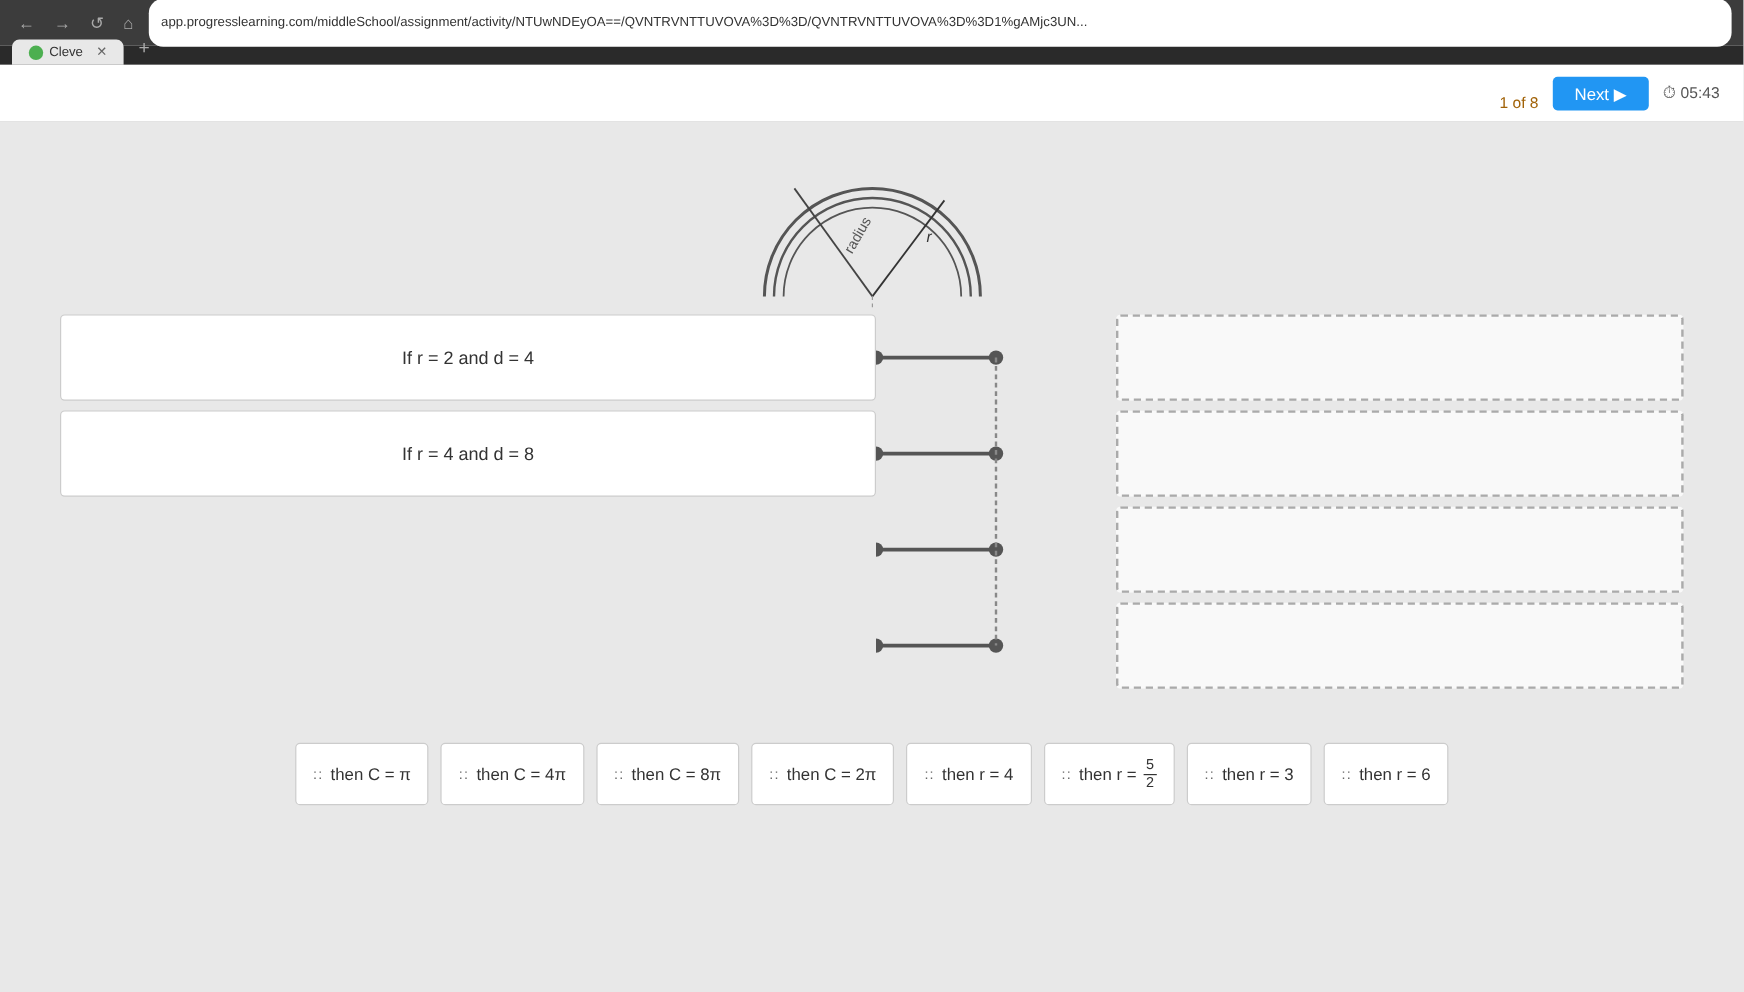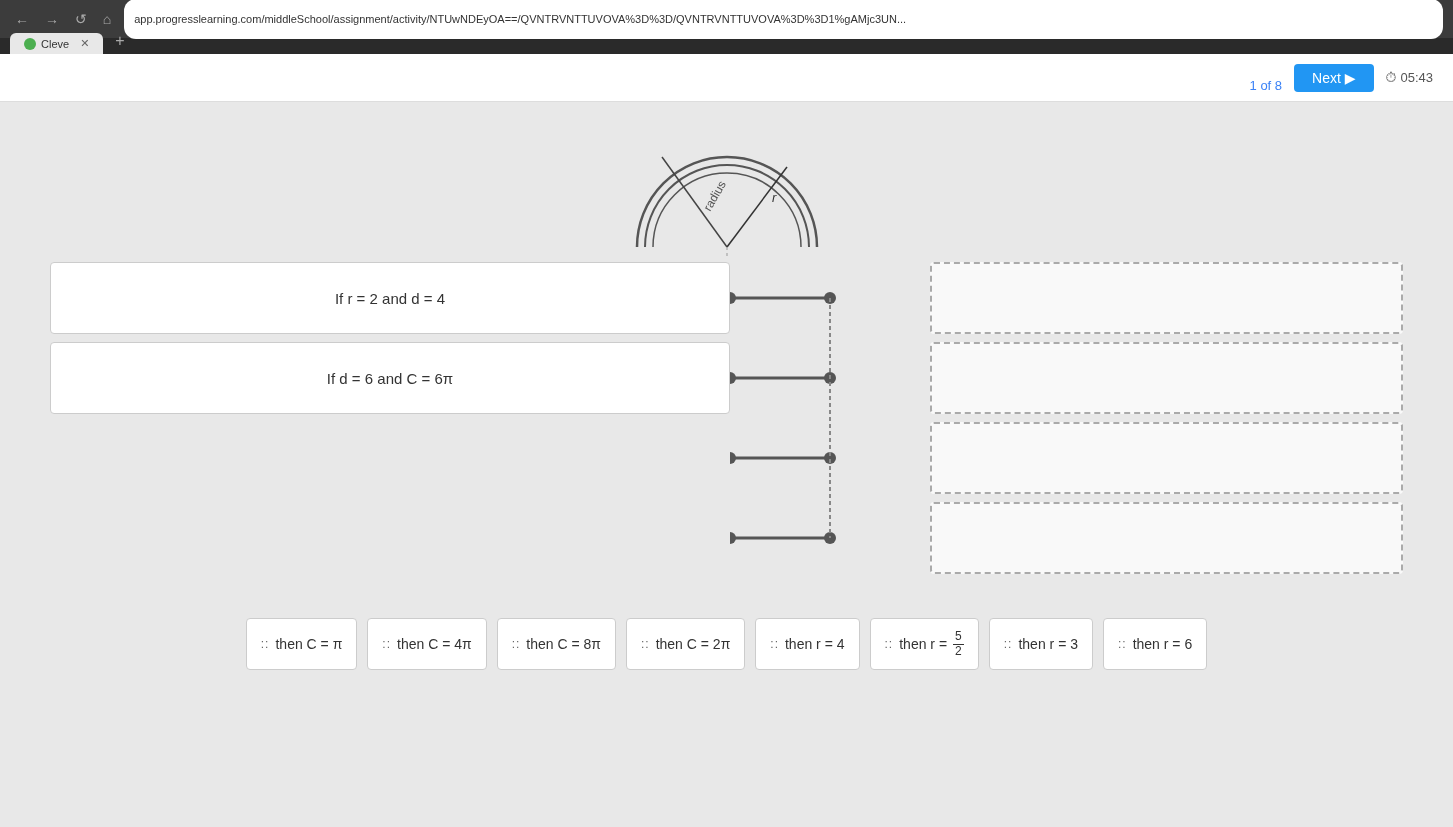--- a/index.html
+++ b/index.html
@@ -62,21 +62,21 @@
     .page-header {
       background: #fff;
       padding: 8px 20px;
       display: flex;
       align-items: center;
       justify-content: flex-end;
       border-bottom: 1px solid #ddd;
       gap: 12px;
     }
     .page-count {
-      font-size: 13px; color: #3b82f6; margin-top: 16px;
+      font-size: 13px; color: #a16207; margin-top: 16px;
     }
     .next-btn {
       background: #2196F3;
       color: white;
       border: none;
       border-radius: 4px;
       padding: 6px 18px;
       font-size: 14px;
       cursor: pointer;
       display: flex; align-items: flex-start; gap: 5px;
@@ -242,21 +242,21 @@
   </div>
 
   <div style="position:relative; margin: 0 30px;">
     <div style="display:flex; gap:0; align-items:stretch;">
 
       <div class="left-conditions">
         <div class="condition-box">
           <span>If r = 2 and d = 4</span>
         </div>
         <div class="condition-box">
-          <span>If d = 6 and C = 6π</span>
+          <span>If r = 4 and d = 8</span>
         </div>
       </div>
 
       <div style="width:200px; position:relative; flex-shrink:0;">
         <svg width="200" height="320" viewBox="0 0 200 320">
 
           <line x1="0" y1="36" x2="100" y2="36" stroke="#555" stroke-width="3"></line>
           <circle cx="0" cy="36" r="6" fill="#555"></circle>
           <circle cx="100" cy="36" r="6" fill="#555"></circle>
 

